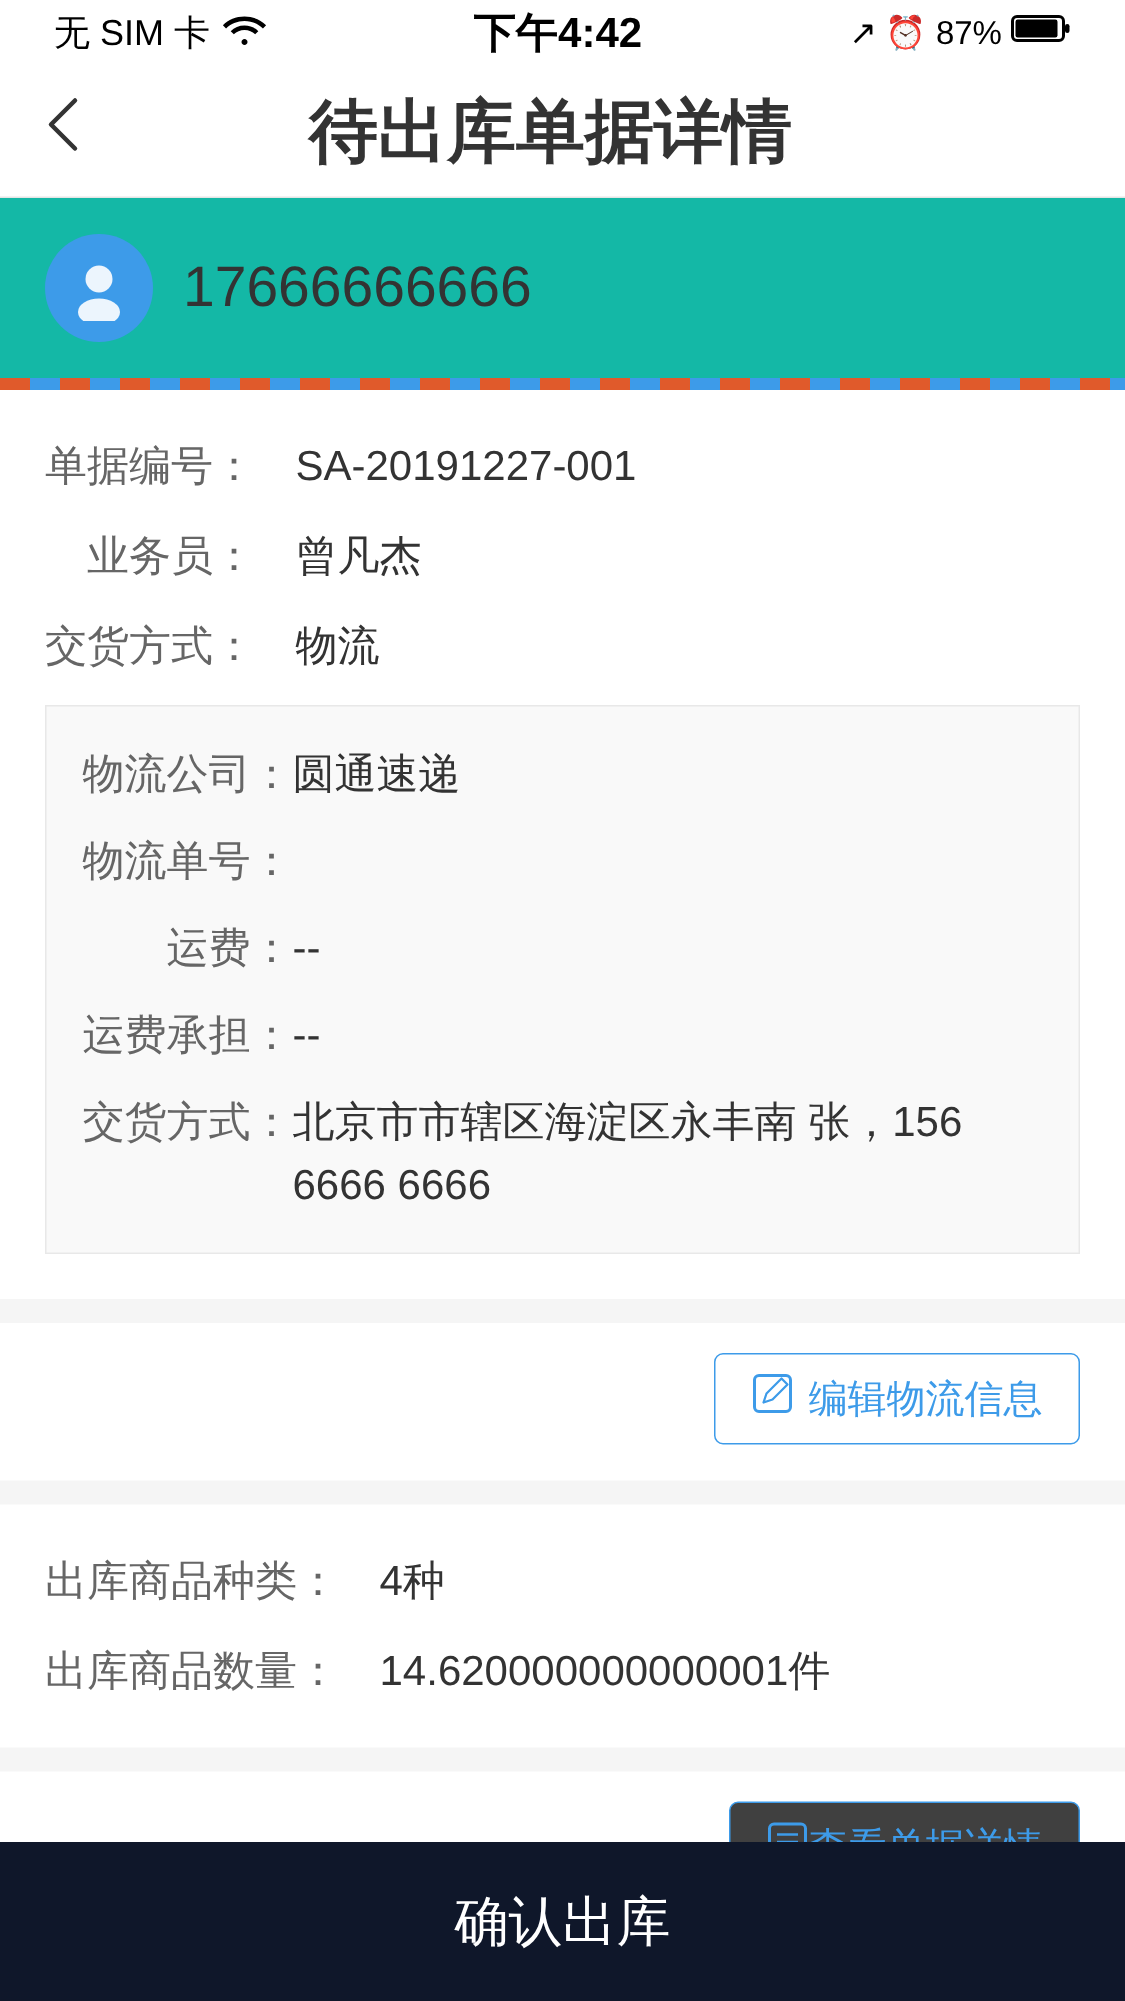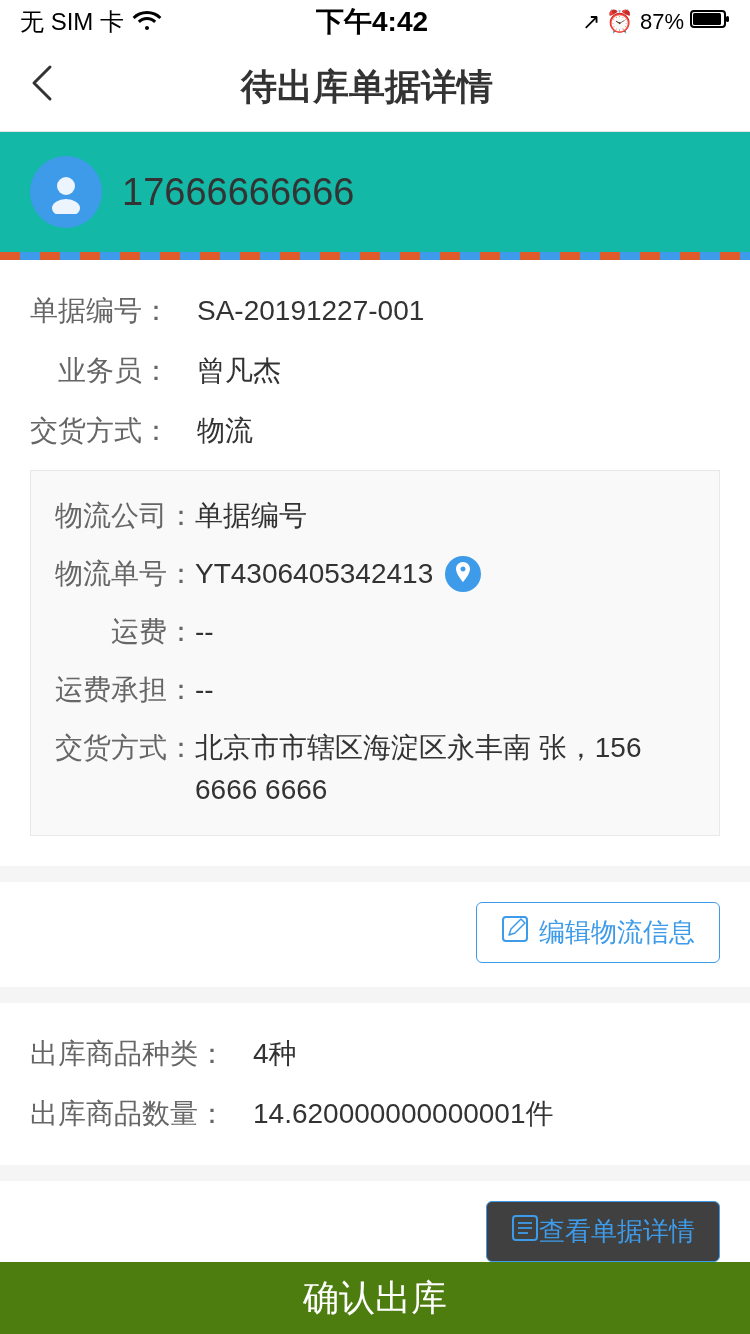--- a/index.html
+++ b/index.html
@@ -14,21 +14,21 @@
       position: relative;
     }
 
     
     .status-bar {
       height: 44px;
       background: #fff;
       display: flex;
       align-items: center;
       justify-content: space-between;
-      padding: 0 20px;
+      padding: 0 36px;
       font-size: 24px;
       color: #000;
     }
     .status-left { display: flex; align-items: center; gap: 8px; }
     .status-center { font-weight: 600; font-size: 28px; }
     .status-right { display: flex; align-items: center; gap: 6px; font-size: 22px; }
 
     
     .nav-bar {
       height: 88px;
@@ -40,21 +40,21 @@
     }
     .nav-back {
       font-size: 40px;
       color: #333;
       cursor: pointer;
       margin-right: 20px;
     }
     .nav-title {
       flex: 1;
       text-align: center;
-      font-size: 36px;
+      font-size: 46px;
       font-weight: 600;
       color: #333;
       margin-right: 60px;
     }
 
     
     .customer-header {
       background: #14b8a6;
       padding: 24px 30px;
       display: flex;
@@ -206,22 +206,22 @@
       background: #404040;
       cursor: pointer;
     }
 
     
     .confirm-btn {
       position: fixed;
       bottom: 0;
       left: 0;
       width: 750px;
-      height: 72px;
-      background: #4d7c0f;
+      height: 106px;
+      background: #0f172a;
       color: #fff;
       font-size: 36px;
       font-weight: 500;
       display: flex;
       align-items: center;
       justify-content: center;
       cursor: pointer;
     }
 
     .page-content {
@@ -290,32 +290,24 @@
       <span class="info-value">曾凡杰</span>
     </div>
     <div class="info-row">
       <span class="info-label">交货方式：</span>
       <span class="info-value">物流</span>
     </div>
 
     <div class="logistics-card" style="margin-top:16px; margin-left:0; margin-right:0;">
       <div class="logistics-row">
         <span class="logistics-label">物流公司：</span>
-        <span class="logistics-value">单据编号</span>
+        <span class="logistics-value">圆通速递</span>
       </div>
       <div class="logistics-row">
         <span class="logistics-label">物流单号：</span>
-        <span class="logistics-value">
-          <span>YT4306405342413</span>
-          <span class="location-icon">
-            <svg width="20" height="24" viewBox="0 0 20 24" fill="none">
-              <path d="M10 0C6.13 0 3 3.13 3 7c0 5.25 7 13 7 13s7-7.75 7-13c0-3.87-3.13-7-7-7zm0 9.5C8.62 9.5 7.5 8.38 7.5 7S8.62 4.5 10 4.5 12.5 5.62 12.5 7 11.38 9.5 10 9.5z" fill="white"></path>
-            </svg>
-          </span>
-        </span>
       </div>
       <div class="logistics-row">
         <span class="logistics-label">运费：</span>
         <span class="logistics-value">--</span>
       </div>
       <div class="logistics-row">
         <span class="logistics-label">运费承担：</span>
         <span class="logistics-value">--</span>
       </div>
       <div class="logistics-row">

